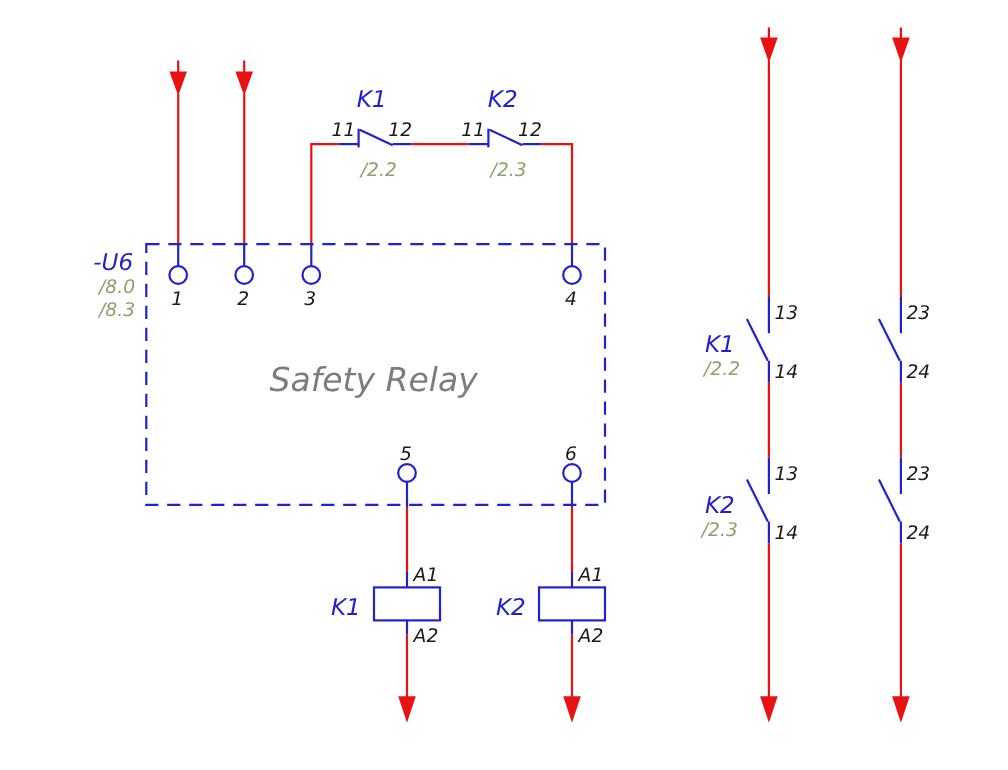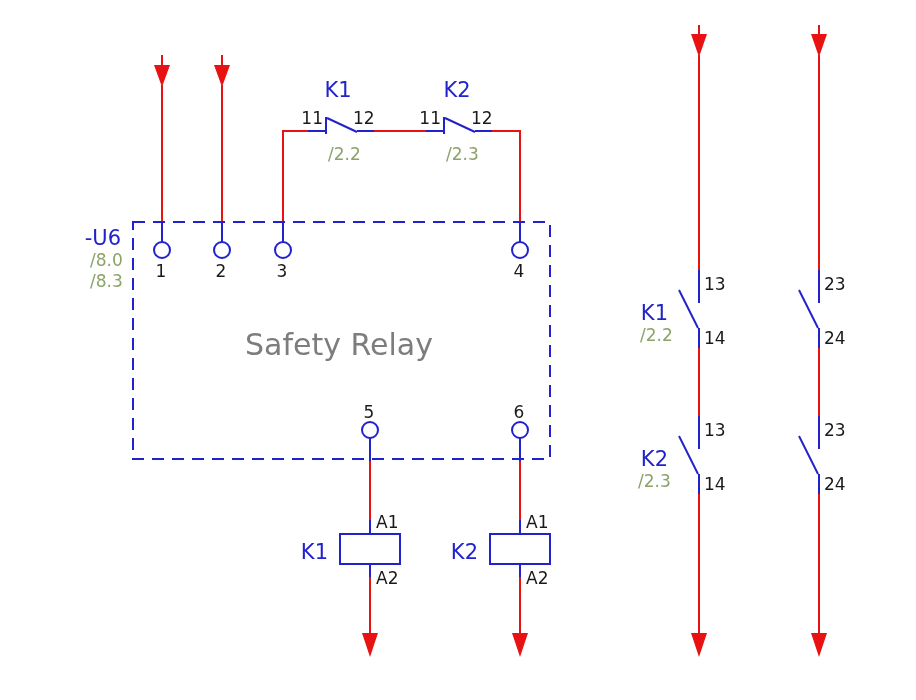--- a/index.html
+++ b/index.html
@@ -2,20 +2,21 @@
 <html><head>
 <meta charset="utf-8">
 <style>
   html, body { margin: 0; padding: 0; background: #ffffff; }
   .canvas {
     position: relative;
     width: 916px; height: 700px;
     background: #ffffff;
     font-family: "DejaVu Sans", "Liberation Sans", sans-serif;
     overflow: hidden;
+    font-style: italic;
   }
   svg text {
     font-family: "DejaVu Sans", "Liberation Sans", sans-serif;
   }
   .pin-label  { font-size: 17px; fill: #1a1a1a; }
   .comp-label { font-size: 21px; fill: #2222cc; }
   .ref-label  { font-size: 17px; fill: #8ba269; }
   .tag-label  { font-size: 21px; fill: #2222cc; }
   .title-label{ font-size: 30px; fill: #7d7d7d; }
   .wire-red   { stroke: #e81212; stroke-width: 2; fill: none; }

